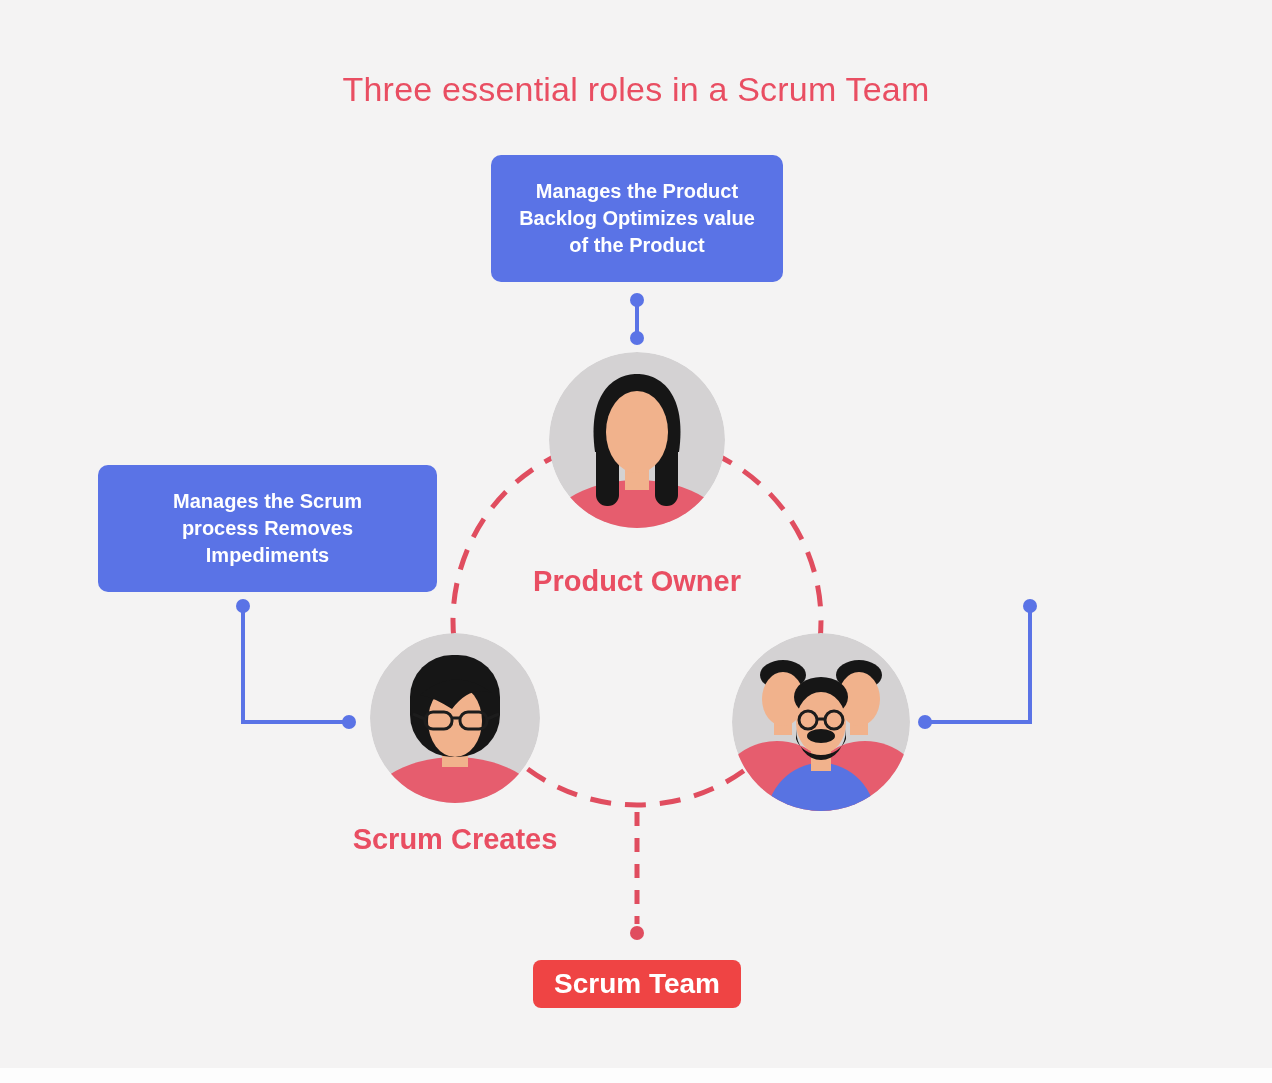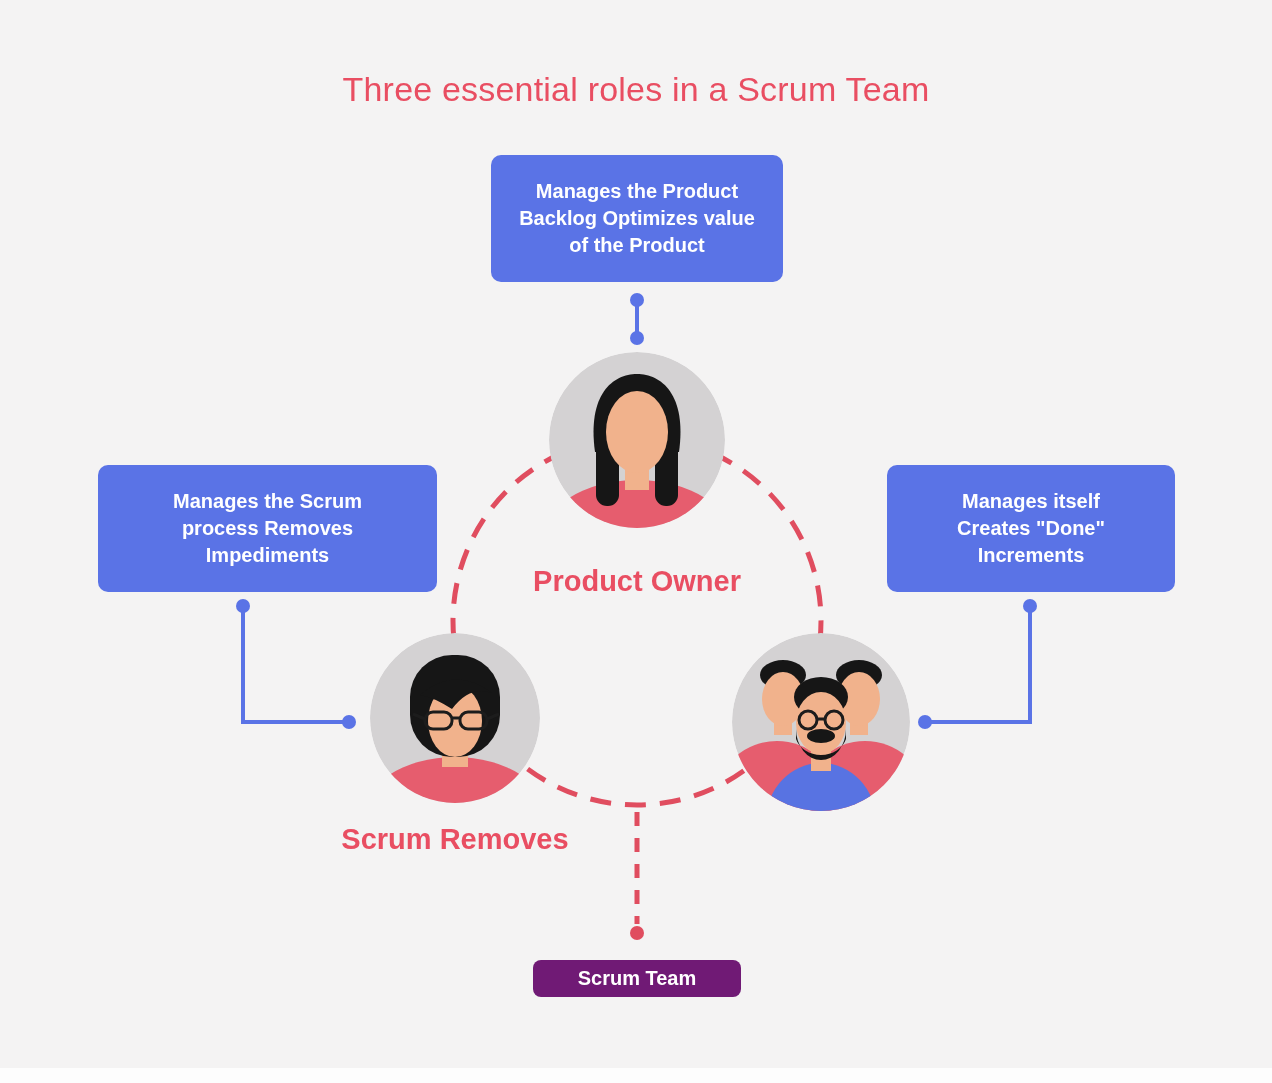--- a/index.html
+++ b/index.html
@@ -54,23 +54,23 @@
     color:#e94e62;
     text-align:center;
     white-space:nowrap;
     transform:translateX(-50%);
   }
   .role-label.po{left:637px; top:565px;}
   .role-label.sm{left:455px; top:823px;}
   .role-label.dt{left:821px; top:823px;}
   .team-badge{
     position:absolute; z-index:3;
-    left:533px; top:960px; width:208px; height:37px;
-    background:#701a75; border-radius:8px;
-    color:#ffffff; font-size:20px; font-weight:600;
+    left:533px; top:960px; width:208px; height:48px;
+    background:#ef4444; border-radius:8px;
+    color:#ffffff; font-size:28px; font-weight:600;
     display:flex; align-items:center; justify-content:center;
   }
   .footer-strip{
     position:absolute; left:0; top:1068px;
     width:1272px; height:15px;
     background:#fdfdfd; z-index:0;
   }
 </style>
 </head>
 <body>
@@ -104,23 +104,20 @@
       <circle cx="925" cy="722" r="7" fill="#5a73e6"></circle>
     </g>
   </svg>
 
   <div class="callout top">Manages the Product
 Backlog Optimizes value
 of the Product</div>
   <div class="callout left">Manages the Scrum
 process Removes
 Impediments</div>
-  <div class="callout right">Manages itself
-Creates "Done"
-Increments</div>
 
   <svg class="avatar po" width="176" height="176" viewBox="0 0 176 176">
     <defs>
         <clipPath id="poClip">
           <circle cx="88" cy="88" r="88"></circle>
         </clipPath>
       </defs>
     <g clip-path="url(#poClip)">
       <circle cx="88" cy="88" r="88" fill="#d4d2d3"></circle>
       <ellipse cx="88" cy="192" rx="98" ry="64" fill="#e65d6e"></ellipse>
@@ -182,18 +179,18 @@
       <ellipse cx="89" cy="103" rx="14" ry="7" fill="#161616"></ellipse>
       <g fill="none" stroke="#1c1c1c" stroke-width="3">
         <circle cx="76" cy="87" r="9"></circle>
         <circle cx="102" cy="87" r="9"></circle>
         <line x1="85" y1="86" x2="93" y2="86"></line>
       </g>
     </g>
   </svg>
 
   <div class="role-label po">Product Owner</div>
-  <div class="role-label sm">Scrum Removes</div>
+  <div class="role-label sm">Scrum Creates</div>
 
   <div class="team-badge">Scrum Team</div>
 
   <div class="footer-strip"></div>
 </div>
 
 </body></html>

